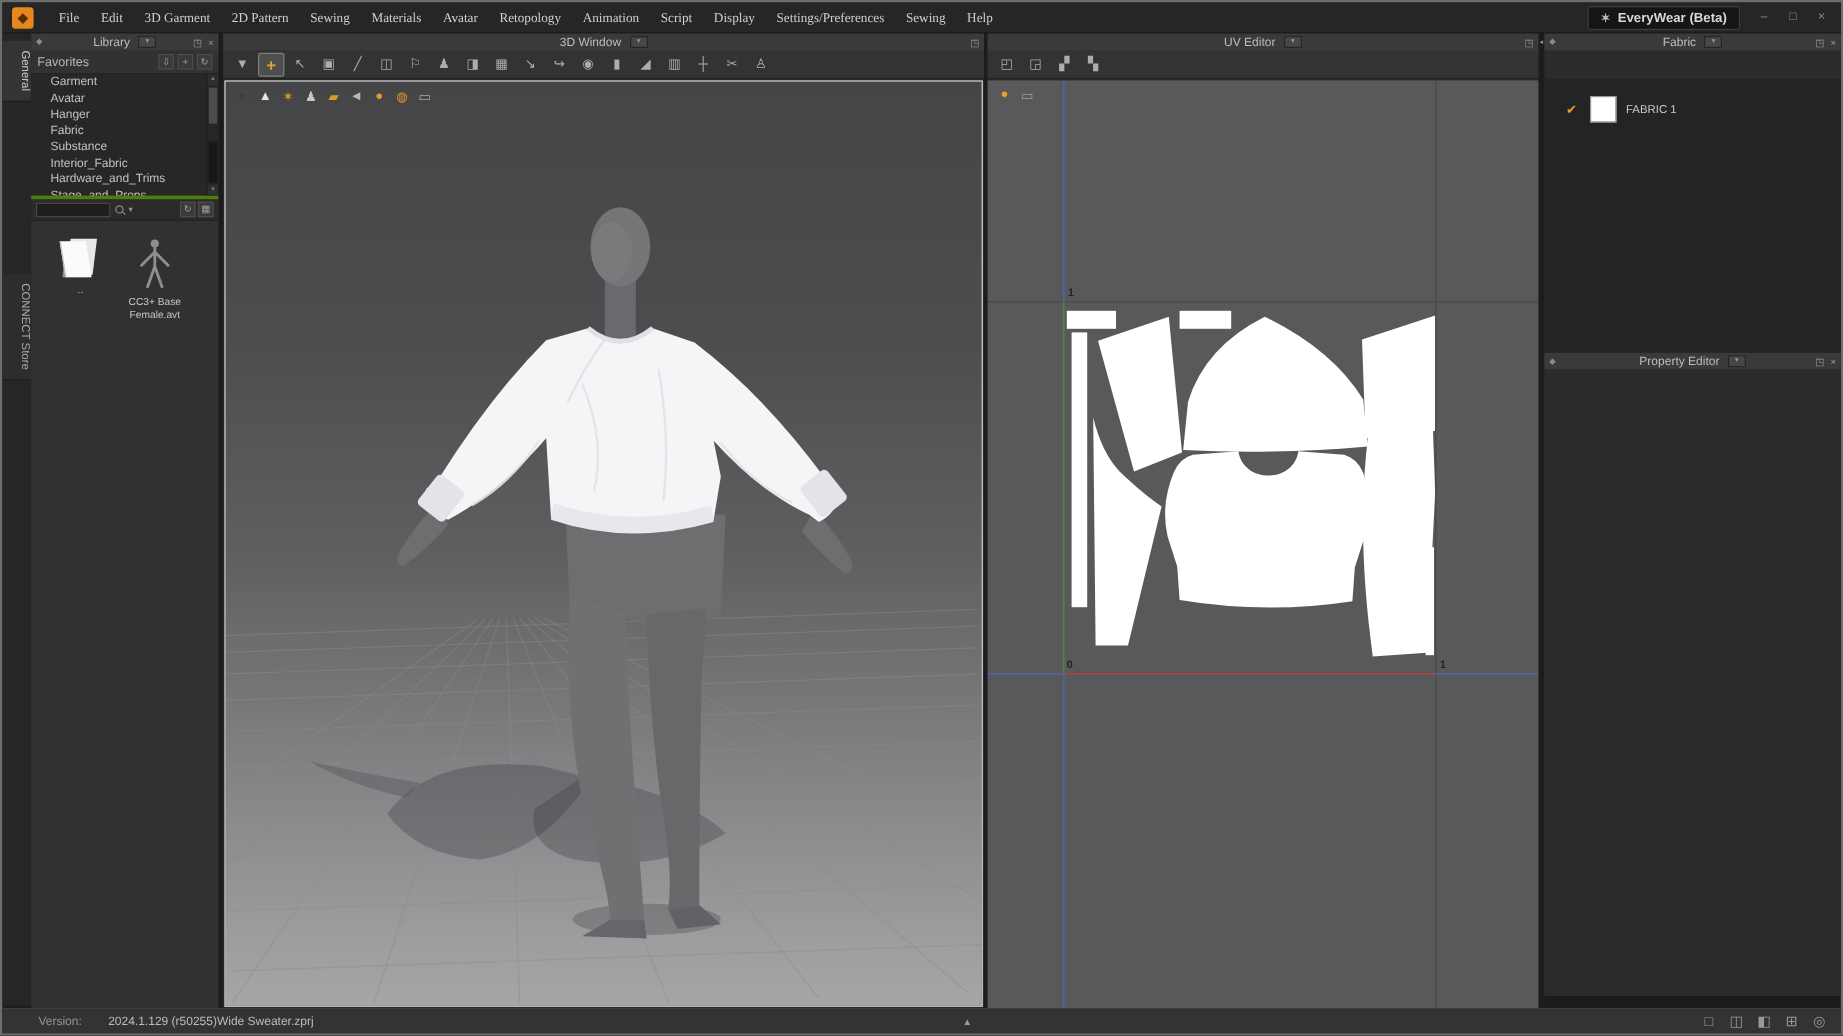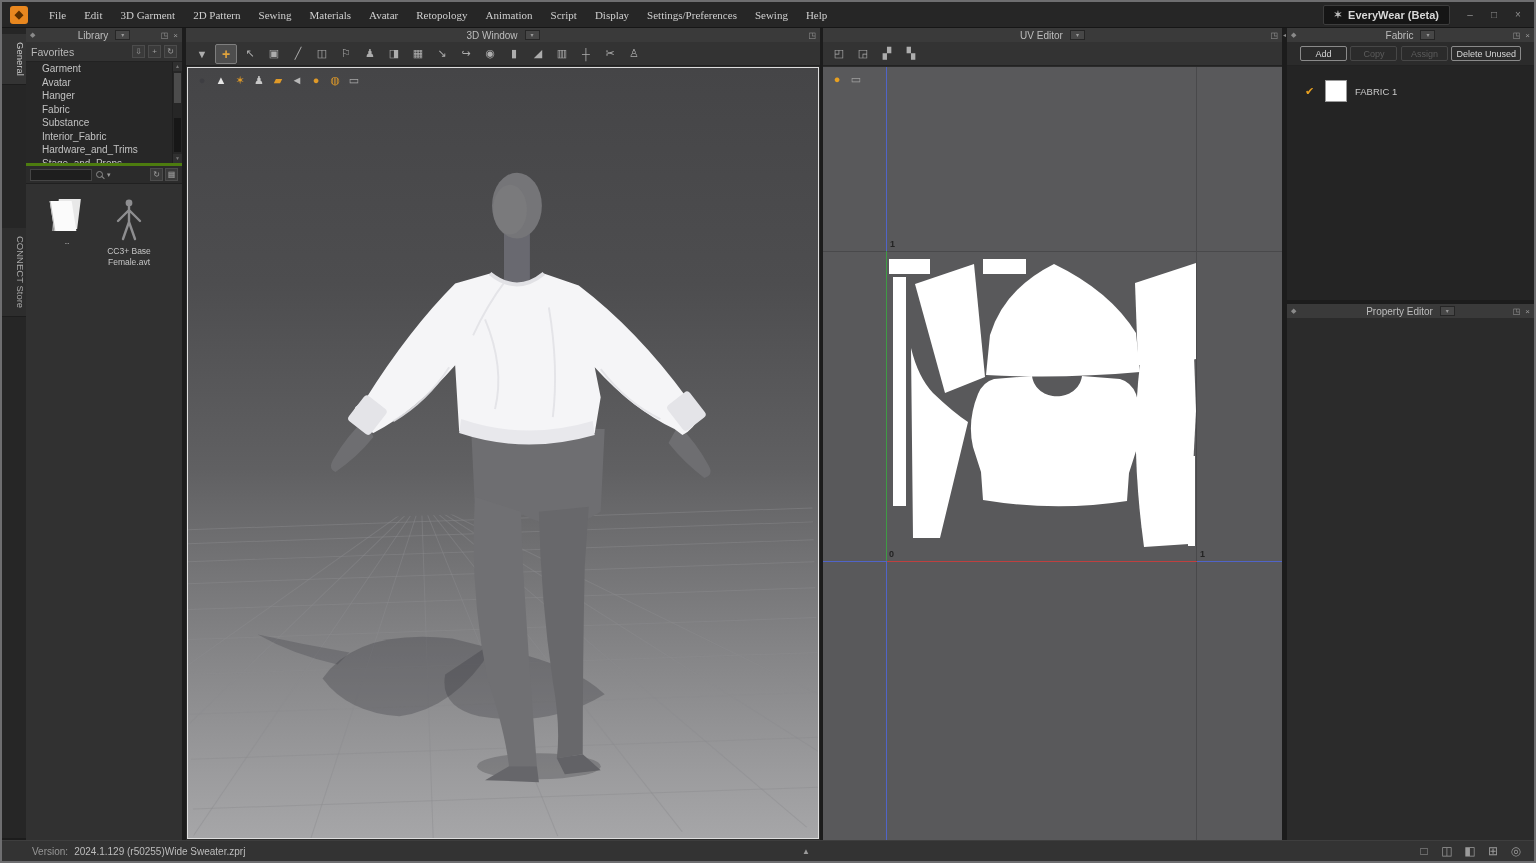--- a/index.html
+++ b/index.html
@@ -69,26 +69,26 @@
   
   #fabric{left:1287px;top:28px;width:247px;height:272px}
   .fbtn-row{height:24px;display:flex;align-items:center;justify-content:space-between;padding:0 13px;background:#2b2b2b;border-bottom:1px solid #222}
   .fbtn{height:15px;min-width:47px;background:transparent;border:1px solid #8a8a8a;border-radius:2px;color:#d6d6d6;font-size:9px;font-family:inherit;padding:0 4px}
   .fbtn.disabled{border-color:#474747;color:#5c5c5c}
   .fab-list{position:absolute;left:0;right:0;top:38px;bottom:0;background:#242424}
   .fab-item{display:flex;align-items:center;height:36px;margin-top:7px;padding-left:18px;gap:8px}
   .fab-check{color:#e8a020;font-size:11px;width:12px}
   .fab-swatch{width:22px;height:22px;background:#ffffff;border:1px solid #9a9a9a}
   .fab-name{font-size:9.5px;color:#c8c8c8}
-  #propeditor{left:1287px;top:304px;width:247px;height:536px}
+  #propeditor{left:1287px;top:294px;width:247px;height:536px}
   .prop-body{position:absolute;inset:14px 0 0 0;background:#2b2b2b}
   
   .statusbar{position:absolute;left:2px;right:2px;bottom:2px;height:21px;background:#333;border-top:1px solid #3e3e3e;display:flex;align-items:center;font-size:10px;color:#969696}
   .sb-label{margin-left:30px}
-  .sb-val{margin-left:6px;color:#bdbdbd}
+  .sb-val{margin-left:22px;color:#bdbdbd}
   .sb-file{color:#bdbdbd}
   .sb-expand{position:absolute;left:800px;color:#9a9a9a;font-size:8px}
   .sb-ics{margin-left:auto;display:flex;gap:7px;padding-right:10px}
   .layout-icon{width:16px;height:14px;display:flex;align-items:center;justify-content:center;font-size:12px;color:#9a9a9a}
   .gap-col-ic{position:absolute;font-size:6px;color:#8a8a8a}
 </style>
 </head>
 <body>
 
 <header class="menubar">
@@ -416,27 +416,20 @@
 <section class="panel" id="fabric">
   <div class="phdr">
     <span class="pin">◆</span>
     <span>Fabric</span>
     <span class="dd-box">▾</span>
     <span class="hdr-ic">
       <span>◳</span>
       <span>×</span>
     </span>
   </div>
-  <div class="fbtn-row">
-
-  <button class="fbtn">Add</button>
-      <button class="fbtn disabled">Copy</button>
-      <button class="fbtn disabled">Assign</button>
-      <button class="fbtn">Delete Unused</button>
-    </div>
   <div class="fab-list">
     <div class="fab-item">
       <span class="fab-check">✔</span>
       <span class="fab-swatch"></span>
       <span class="fab-name">FABRIC 1</span>
     </div>
   </div>
 </section>
 
 <section class="panel" id="propeditor">

